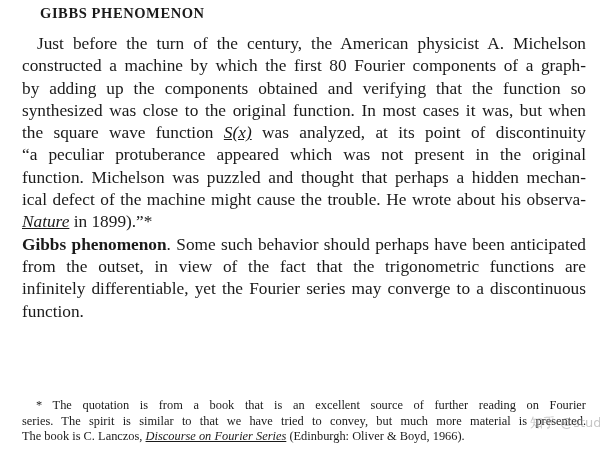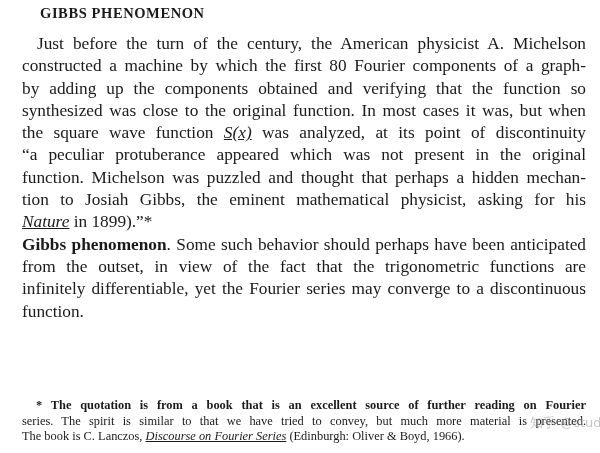--- a/index.html
+++ b/index.html
@@ -65,21 +65,21 @@
       font-size: 12.4px;
       line-height: 15.5px;
       margin: 0;
     }
     .footnote .line {
       display: block;
       white-space: nowrap;
       text-align: justify;
       text-align-last: justify;
     }
-    .footnote .line.first { padding-left: 14px; font-weight: bold; }
+    .footnote .line.first { padding-left: 14px; }
     .footnote .line.last { text-align-last: left; }
     .watermark {
       position: absolute;
       left: 530px;
       top: 414px;
       font-family: "DejaVu Sans", sans-serif;
       font-size: 13px;
       color: rgba(150,150,150,0.55);
       pointer-events: none;
       white-space: nowrap;
@@ -93,21 +93,21 @@
 
   <div class="body-text">
     <p class="para">
       <span class="line">Just before the turn of the century, the American physicist A. Michelson</span>
       <span class="line" style="text-indent:0">constructed a machine by which the first 80 Fourier components of a graph-</span>
       <span class="line" style="text-indent:0">by adding up the components obtained and verifying that the function so</span>
       <span class="line" style="text-indent:0">synthesized was close to the original function. In most cases it was, but when</span>
       <span class="line" style="text-indent:0"><span>the square wave function </span><span class="italic">S(x)</span><span> was analyzed, at its point of discontinuity</span></span>
       <span class="line" style="text-indent:0">“a peculiar protuberance appeared which was not present in the original</span>
       <span class="line" style="text-indent:0">function. Michelson was puzzled and thought that perhaps a hidden mechan-</span>
-      <span class="line" style="text-indent:0">tion to Josiah Gibbs, the eminent mathematical physicist, asking for his</span>
+      <span class="line" style="text-indent:0">ical defect of the machine might cause the trouble. He wrote about his observa-</span>
       <span class="line last" style="text-indent:0"><span class="italic">Nature</span><span> in 1899).”*</span></span>
     </p>
     <p class="para">
       <span class="line" style="text-indent:0"><span class="bold">Gibbs phenomenon</span><span>. Some such behavior should perhaps have been anticipated</span></span>
       <span class="line" style="text-indent:0">from the outset, in view of the fact that the trigonometric functions are</span>
       <span class="line" style="text-indent:0">infinitely differentiable, yet the Fourier series may converge to a discontinuous</span>
       <span class="line last" style="text-indent:0">function.</span>
     </p>
   </div>
 

